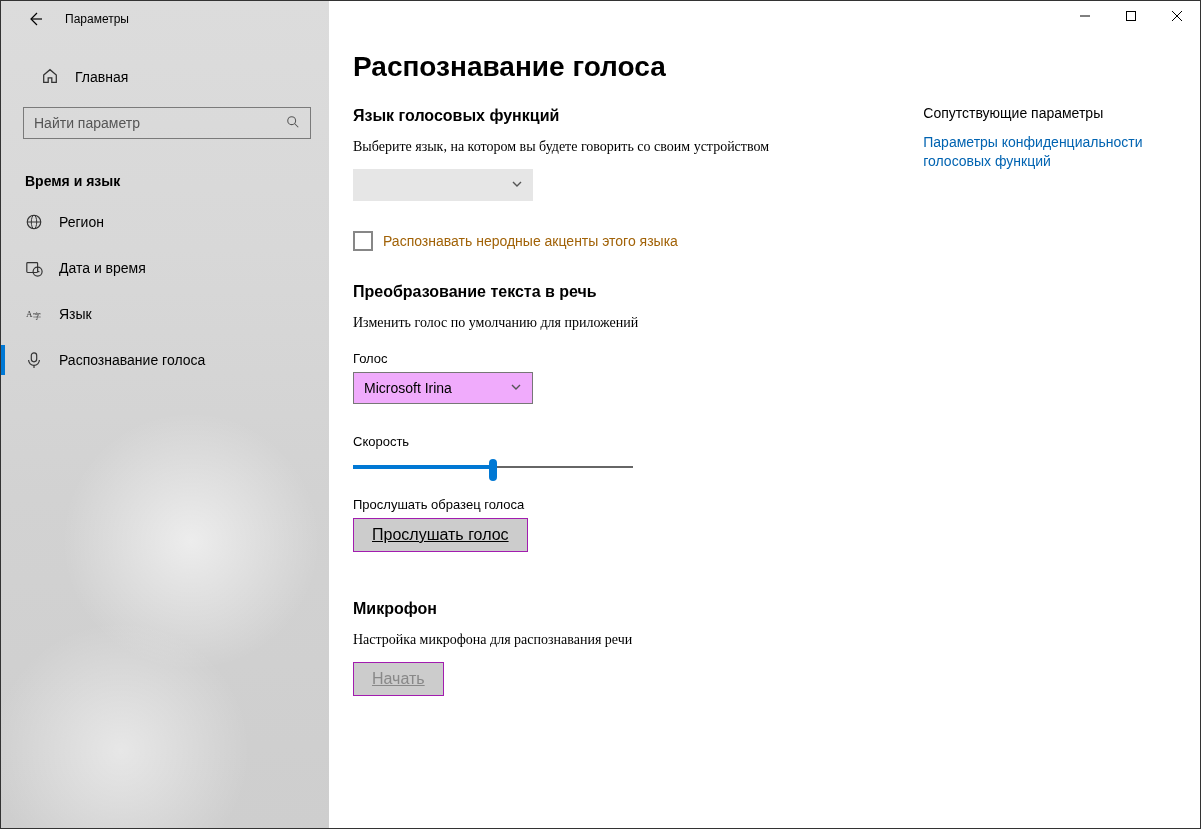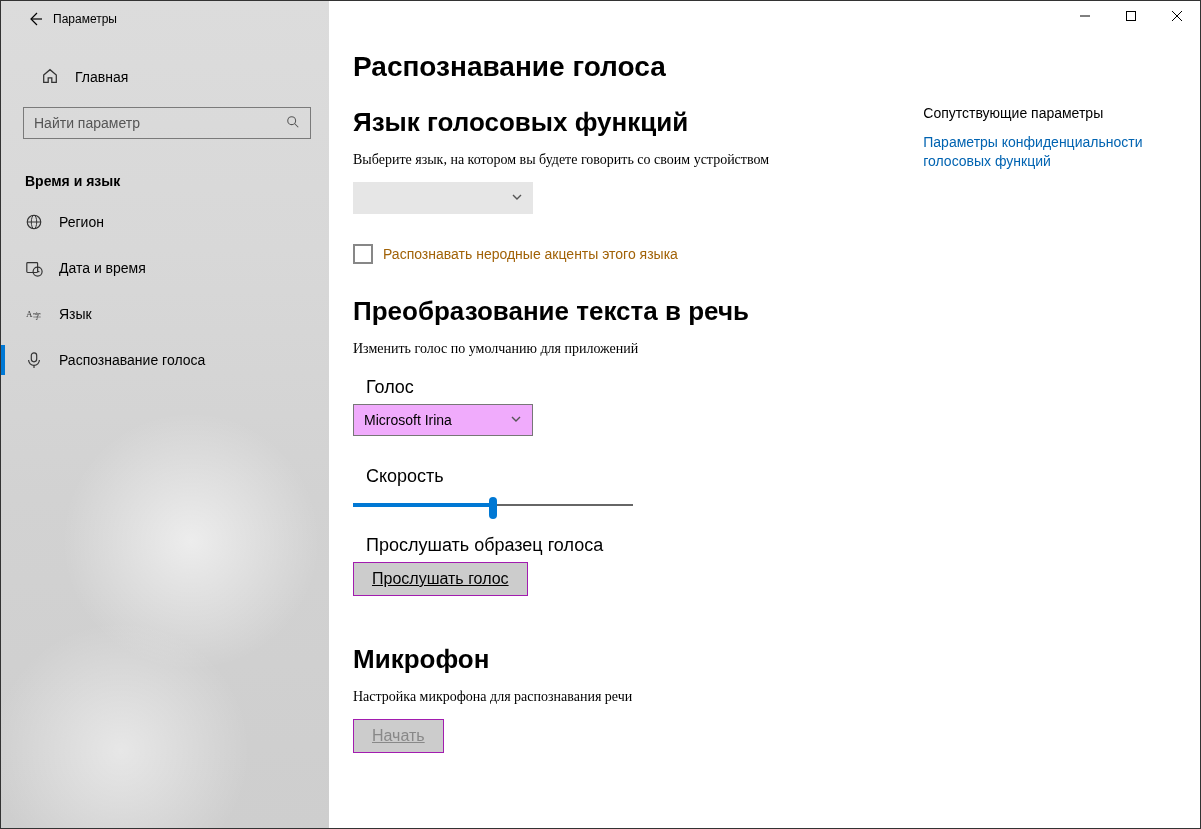--- a/index.html
+++ b/index.html
@@ -47,21 +47,21 @@
     align-items: center;
     height: 36px;
     padding-left: 16px;
     font-size: 12px;
   }
   .titlebar-left .back {
     width: 36px; height: 36px;
     display: flex; align-items: center; justify-content: center;
     cursor: pointer;
   }
-  .titlebar-left .title { margin-left: 0; text-align: center; }
+  .titlebar-left .title { margin-left: 12px; text-align: center; }
   .home {
     display: flex;
     align-items: center;
     height: 40px;
     padding-left: 24px;
     margin-top: 20px;
     cursor: pointer;
   }
   .home svg { width: 18px; height: 18px; }
   .home span { margin-left: 16px; font-size: 14px; }
@@ -133,21 +133,21 @@
     align-items: flex-start;
   }
   .col-main { width: 560px; }
   .col-side { margin-left: auto; width: 250px; padding-top: 54px; }
   h1 {
     font-size: 28px;
     font-weight: 600;
     margin-bottom: 24px;
   }
   h2 {
-    font-size: 26px;
+    font-size: 16px;
     font-weight: 600;
     margin-top: 32px;
     margin-bottom: 14px;
   }
   h2.first { margin-top: 0; }
   p.desc { font-size: 14px; color: #000; margin-bottom: 14px; max-width: 420px; font-family: Liberation Serif, serif; }
   .dropdown {
     width: 180px;
     height: 32px;
     background: #e6e6e6;
@@ -169,21 +169,21 @@
     align-items: center;
     margin-top: 30px;
     color: #a16207;
     font-size: 14px;
   }
   .checkbox-row .box {
     width: 20px; height: 20px;
     border: 2px solid #878787;
     margin-right: 10px;
   }
-  .field-label { font-size: 18px; margin-top: 20px; margin-bottom: 6px; margin-left: 13px; }
+  .field-label { font-size: 13px; margin-top: 20px; margin-bottom: 6px; }
   .slider-wrap { width: 280px; position: relative; height: 20px; margin-top: 8px; }
   .slider-track {
     position: absolute; left: 0; right: 0; top: 9px;
     height: 2px; background: #666;
   }
   .slider-fill {
     position: absolute; left: 0; top: 8px;
     height: 4px; background: #0078d4;
     width: 50%;
   }

